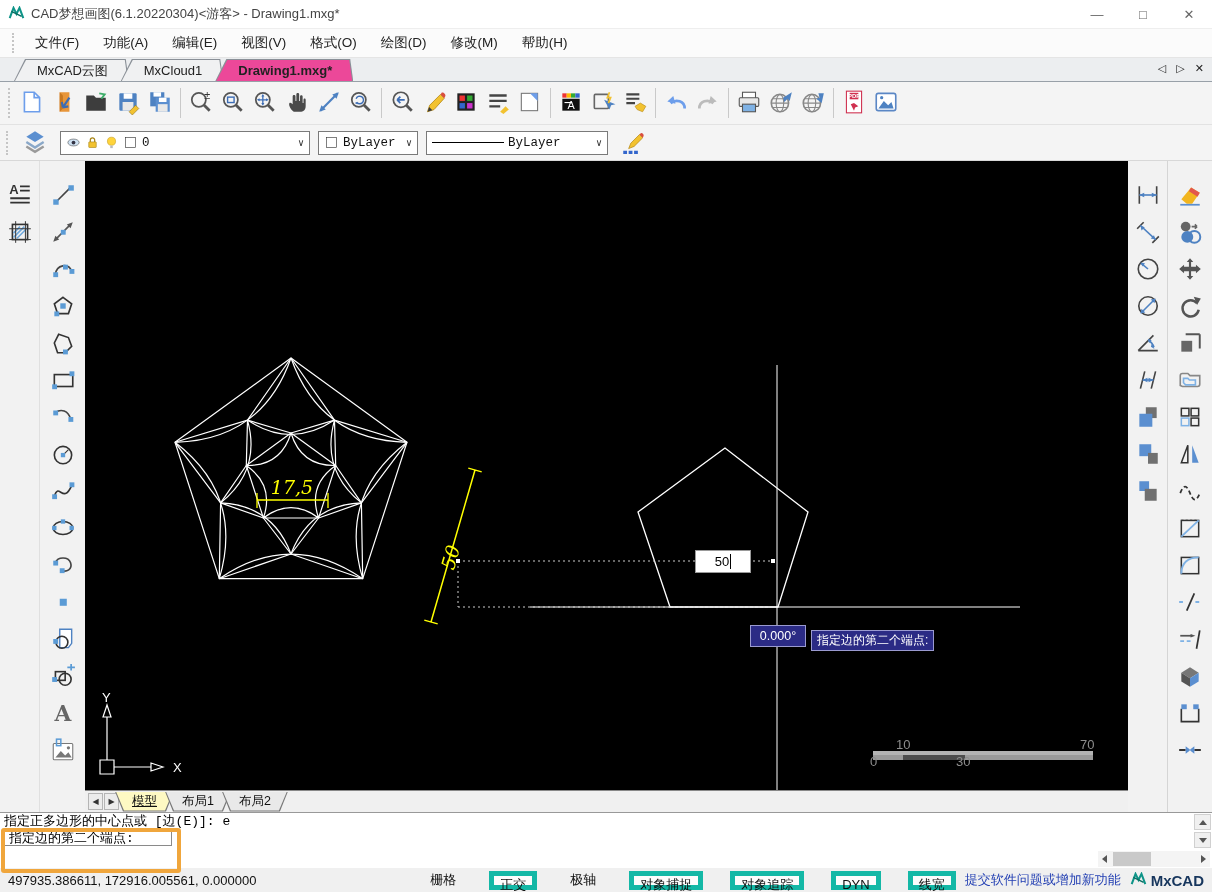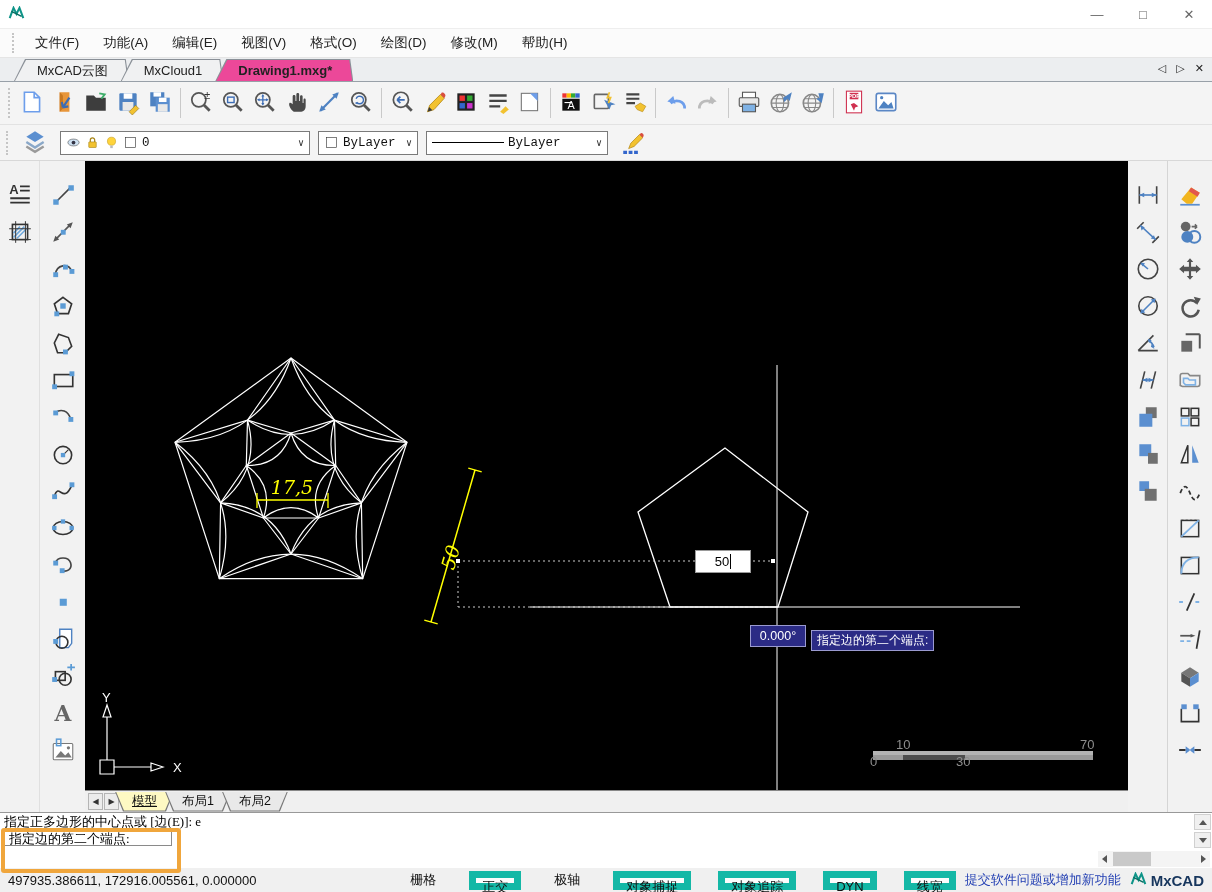--- a/index.html
+++ b/index.html
@@ -66,49 +66,50 @@
   .ruler .bar-dark{position:absolute;left:35px;top:17px;width:62px;height:5px;background:#4d4d4d}
   .ruler .row-top .lbl{top:-1px}.ruler .row-bot .lbl{top:16px}
   
   .laytabs{height:22px;background:#f0f0f0;display:flex;align-items:center;gap:1px;padding-left:3px;border-top:1px solid #888}
   .layarrow{width:15px;height:17px;border:1px solid #b5b5b5;background:#ececec;font-size:8px;display:flex;align-items:center;justify-content:center;color:#333}
   .laytab-b{clip-path:polygon(0 0,100% 0,calc(100% - 8px) 100%,8px 100%);background:#777;padding:0 1px 1px 1px;margin:0 -5px}
   .laytab{clip-path:polygon(0 0,100% 0,calc(100% - 8px) 100%,8px 100%);height:19px;line-height:19px;padding:0 16px;background:#e9e9e9;font-size:12.5px;white-space:nowrap}
   .laytab-b.active .laytab{background:#fef9c3;text-decoration:underline}
   
   .cmdpanel{height:56px;background:#fff;border-top:1px solid #999;position:relative;
-    font-family:Liberation Serif, serif;font-size:13px;z-index:5}
+    font-family:Liberation Mono, monospace;font-size:13px;z-index:5}
   .cmd-line{height:17px;line-height:17px;padding-left:4px;white-space:pre;color:#000}
   .cmd-line .boxtext{display:inline-block;border:1px solid #8a8a8a;background:#fff;height:16px;line-height:15px;padding:0 4px;min-width:168px}
   .anno{position:absolute;left:1px;top:15px;width:180px;height:45px;border:4px solid #f0a63c;border-radius:3px;pointer-events:none;z-index:6}
   .vscroll{position:absolute;top:1px;right:1px;width:17px;height:36px;display:flex;flex-direction:column;gap:2px}
   .sbtn{width:17px;height:16px;background:#f0f0f0;border:1px solid #d0d0d0;display:flex;align-items:center;justify-content:center}
   .hscroll{position:absolute;right:2px;top:38px;width:112px;height:16px;background:#f4f4f4;display:flex;align-items:center}
   .hthumb{width:38px;height:14px;background:#c9c9c9;margin-left:6px}
   .tri{width:0;height:0;display:inline-block}
   .tri.up{border-left:4px solid transparent;border-right:4px solid transparent;border-bottom:5px solid #555}
   .tri.down{border-left:4px solid transparent;border-right:4px solid transparent;border-top:5px solid #555}
   .tri.left{border-top:4px solid transparent;border-bottom:4px solid transparent;border-right:5px solid #555;margin-left:4px}
   .tri.right{border-top:4px solid transparent;border-bottom:4px solid transparent;border-left:5px solid #555;margin-left:auto;margin-right:4px}
   
   .statusbar{height:24px;display:flex;align-items:center;background:#f0f0f0;padding:0 8px;gap:9px;font-size:13px}
   .spacer{flex:1}
   .toggle{height:19px;line-height:17px;padding:0 6px;color:#111}
-  .toggle.boxed{border:7px solid #14b8a6;background:#fcfcfc}
+  .toggle.boxed{border:5px solid #14b8a6;background:#fcfcfc}
   .feedback{color:#2440b3}
   .brand{display:flex;align-items:flex-start;gap:4px;color:#17365d;font-weight:bold;font-size:15px}
 </style>
 </head>
 <body>
 
 <div class="titlebar">
   <span id="app-logo"><svg viewBox="0 0 20 16" width="17" height="14">
         <path d="M2 14L6.5 2l3.5 7 3.5-7L18 14" fill="none" stroke="#0e9488" stroke-width="2.4"></path>
         <path d="M4 6l12 6" stroke="#0a6e62" stroke-width="1.6"></path>
       </svg></span>
+  <span class="title-text">CAD梦想画图(6.1.20220304)&lt;游客&gt; - Drawing1.mxg*</span>
   <div class="win-controls">
     <span class="win-btn">—</span>
     <span class="win-btn">□</span>
     <span class="win-btn">✕</span>
   </div>
 </div>
 
 <div class="menubar" id="menubar">
     <span class="menu-item">文件(F)</span>
     <span class="menu-item">功能(A)</span>

